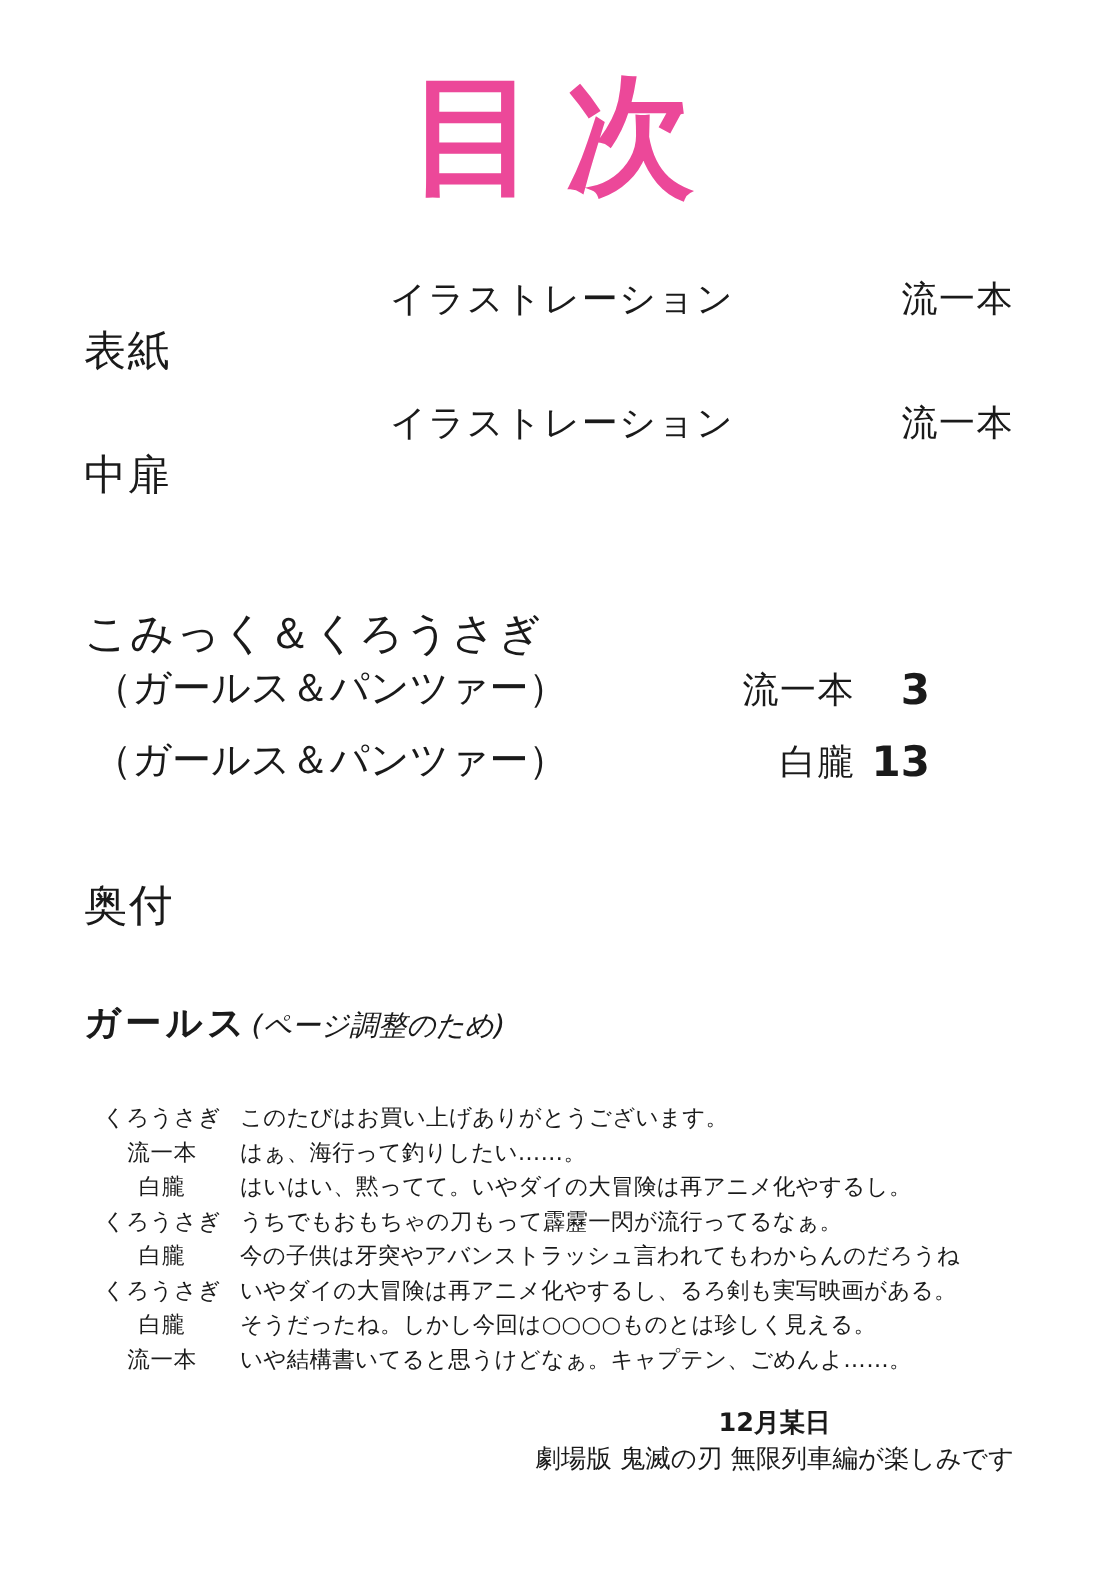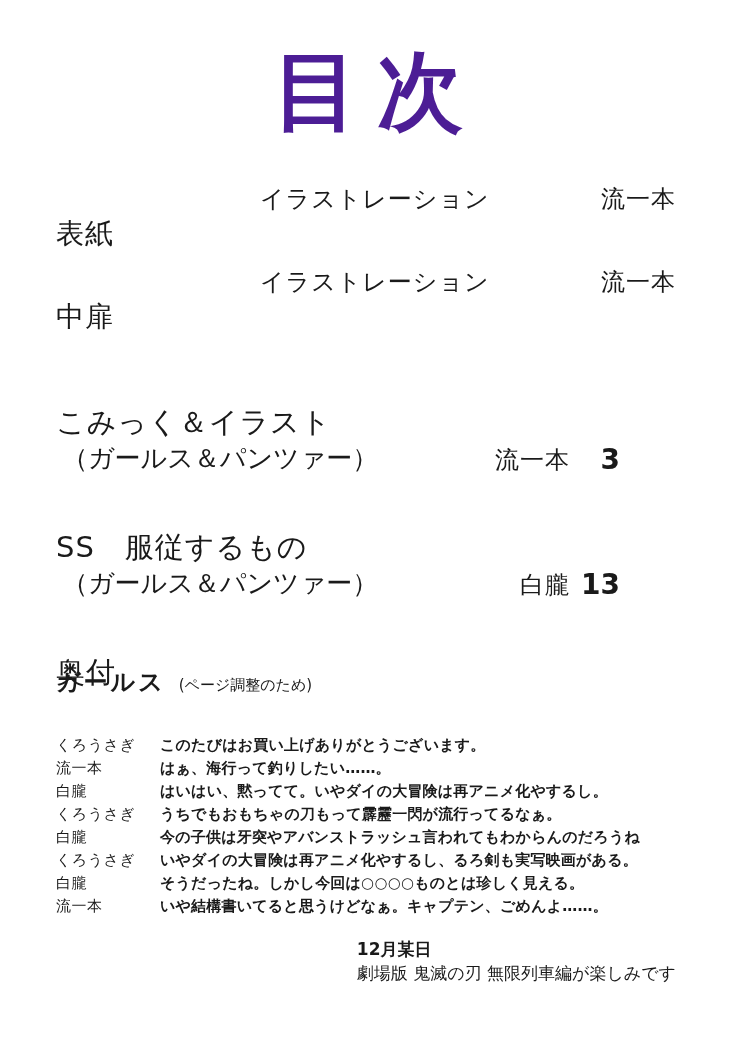--- a/index.html
+++ b/index.html
@@ -25,21 +25,21 @@
   .title {
     position: absolute;
     top: 48px;
     left: 0;
     width: 736px;
     text-align: center;
     font-size: 86px;
     font-weight: 700;
     letter-spacing: 18px;
     text-indent: 18px;
-    color: #4c1d95;
+    color: #ec4899;
     font-family: "DejaVu Sans", sans-serif;
     line-height: 1.0;
   }
 
   
   .toc {
     position: absolute;
     top: 178px;
     left: 0;
     width: 736px;
@@ -115,24 +115,25 @@
   .preface-head {
     position: absolute;
     left: 56px;
     top: 666px;
     font-size: 24px;
     font-weight: 700;
     letter-spacing: 3px;
     white-space: nowrap;
   }
   .preface-head .note {
-    font-size: 15px;
+    font-size: 19px;
     font-weight: 400;
     letter-spacing: 0;
-    margin-left: 13px;
+    margin-left: 2px;
+    font-style: italic;
   }
 
   .dialog {
     position: absolute;
     left: 56px;
     top: 734px;
     width: 624px;
   }
   .dialog-row {
     display: block;
@@ -141,37 +142,37 @@
     white-space: nowrap;
   }
   .speaker {
     position: absolute;
     left: 0;
     top: 0;
     width: 104px;
     font-size: 15px;
     line-height: 23px;
     letter-spacing: 0.5px;
+    text-align: center;
   }
   .line {
     position: absolute;
     left: 104px;
     top: 0;
     font-size: 15px;
     line-height: 23px;
     letter-spacing: 0.2px;
-    font-weight: bold;
   }
 
   
   .footer {
     position: absolute;
     right: 60px;
     bottom: 62px;
-    text-align: left;
+    text-align: center;
   }
   .footer-date {
     font-size: 17px;
     font-weight: 700;
     line-height: 22px;
     margin-bottom: 2px;
   }
   .footer-note {
     font-size: 17px;
     font-weight: 400;
@@ -202,32 +203,31 @@
       <span class="toc-author wide">流一本</span>
       <span class="toc-page"></span>
     </div>
 
     <div class="row-gap-m"></div>
 
 
     <div class="row-gap-m"></div>
 
     <div class="toc-row">
-      <span class="toc-left big">こみっく＆イラスト</span>
+      <span class="toc-left big">こみっく＆くろうさぎ</span>
       <div class="sub-wrap">
         <span class="toc-sub">（ガールス＆パンツァー）</span>
         <span class="toc-author">流一本</span>
         <span class="toc-page">3</span>
       </div>
     </div>
 
     <div class="row-gap-m"></div>
 
     <div class="toc-row">
-      <span class="toc-left big">SS　服従するもの</span>
       <div class="sub-wrap">
         <span class="toc-sub">（ガールス＆パンツァー）</span>
         <span class="toc-author">白朧</span>
         <span class="toc-page">13</span>
       </div>
     </div>
 
     <div class="row-gap-m"></div>
 
     <div class="toc-row">

